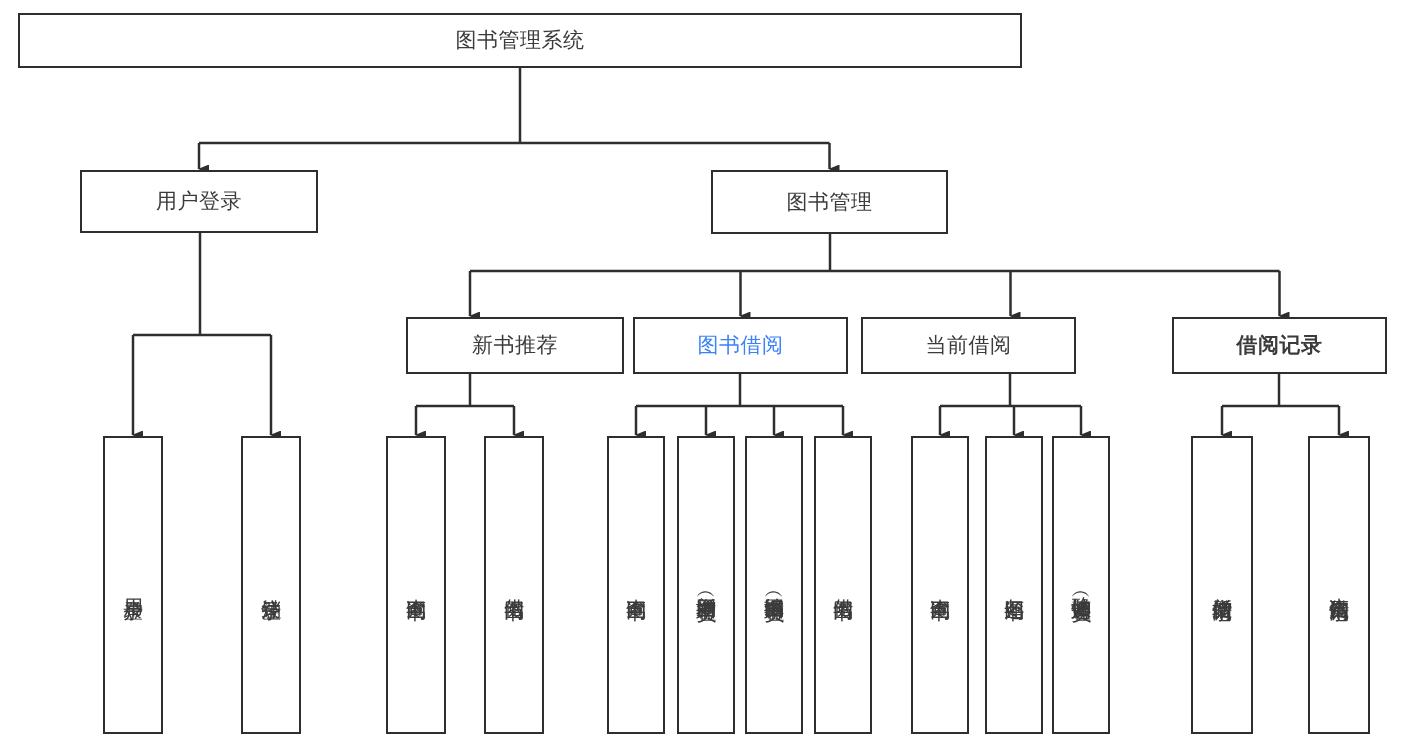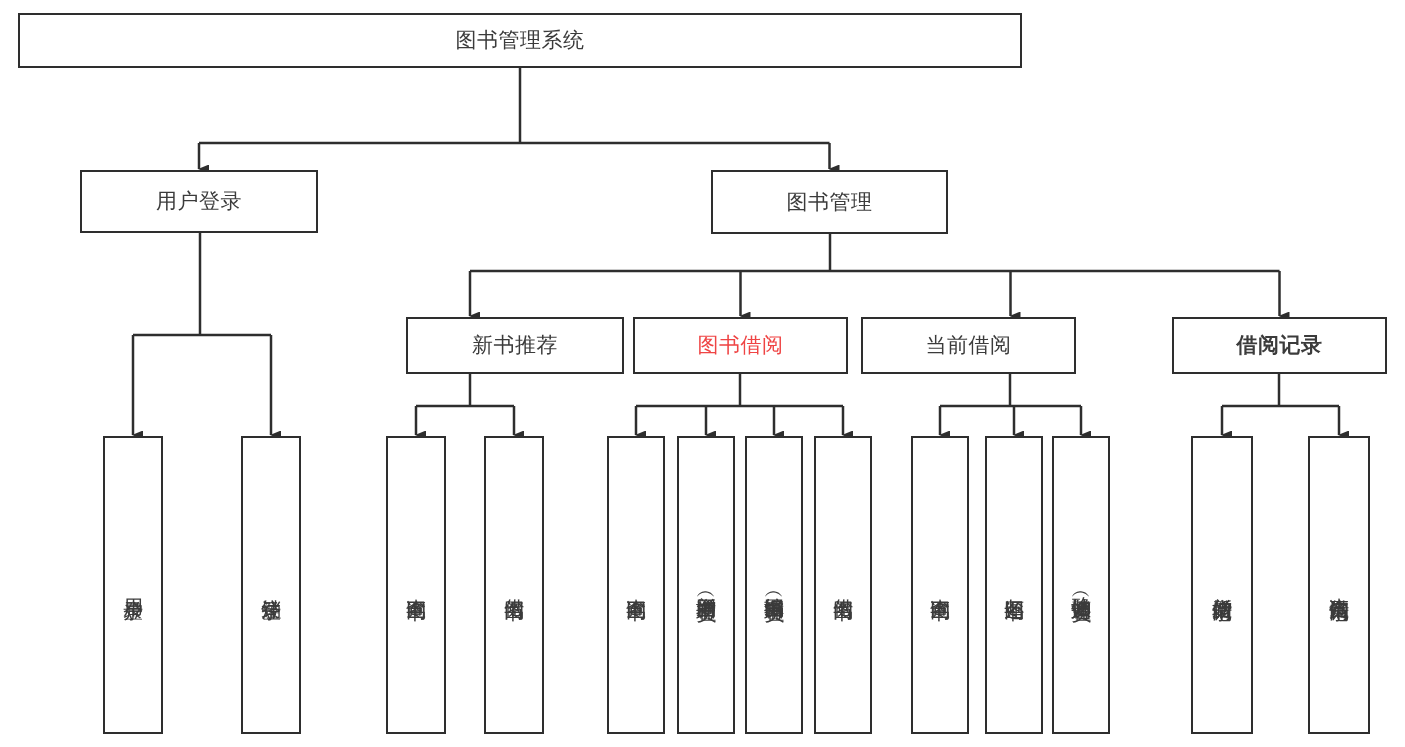--- a/index.html
+++ b/index.html
@@ -112,21 +112,21 @@
       <div class="node" style="left: 80px; top: 170px; width: 238px; height: 63px; border-color: rgb(46, 46, 46);">
         <div class="node-label" style="color: rgb(59, 59, 59);">用户登录</div>
       </div>
       <div class="node" style="left: 711px; top: 170px; width: 237px; height: 64px; border-color: rgb(46, 46, 46);">
         <div class="node-label" style="color: rgb(59, 59, 59);">图书管理</div>
       </div>
       <div class="node" style="left: 361px; top: 317px; width: 218px; height: 57px; border-color: rgb(46, 46, 46); margin-left: 45px;">
         <div class="node-label" style="color: rgb(59, 59, 59);">新书推荐</div>
       </div>
       <div class="node" style="left: 633px; top: 317px; width: 215px; height: 57px; border-color: rgb(46, 46, 46);">
-        <div class="node-label" style="color: #ef4444;">图书借阅</div>
+        <div class="node-label" style="color: #3b82f6;">图书借阅</div>
       </div>
       <div class="node" style="left: 861px; top: 317px; width: 215px; height: 57px; border-color: rgb(46, 46, 46);">
         <div class="node-label" style="color: rgb(59, 59, 59);">当前借阅</div>
       </div>
       <div class="node" style="left: 1172px; top: 317px; width: 215px; height: 57px; border-color: rgb(46, 46, 46); font-weight: bold;">
         <div class="node-label" style="color: rgb(59, 59, 59);">借阅记录</div>
       </div>
       <div class="node vertical" style="left: 103px; top: 436px; width: 60px; height: 298px; border-color: rgb(46, 46, 46);">
         <div class="node-label" style="color: rgb(59, 59, 59);">用户登录</div>
       </div>

